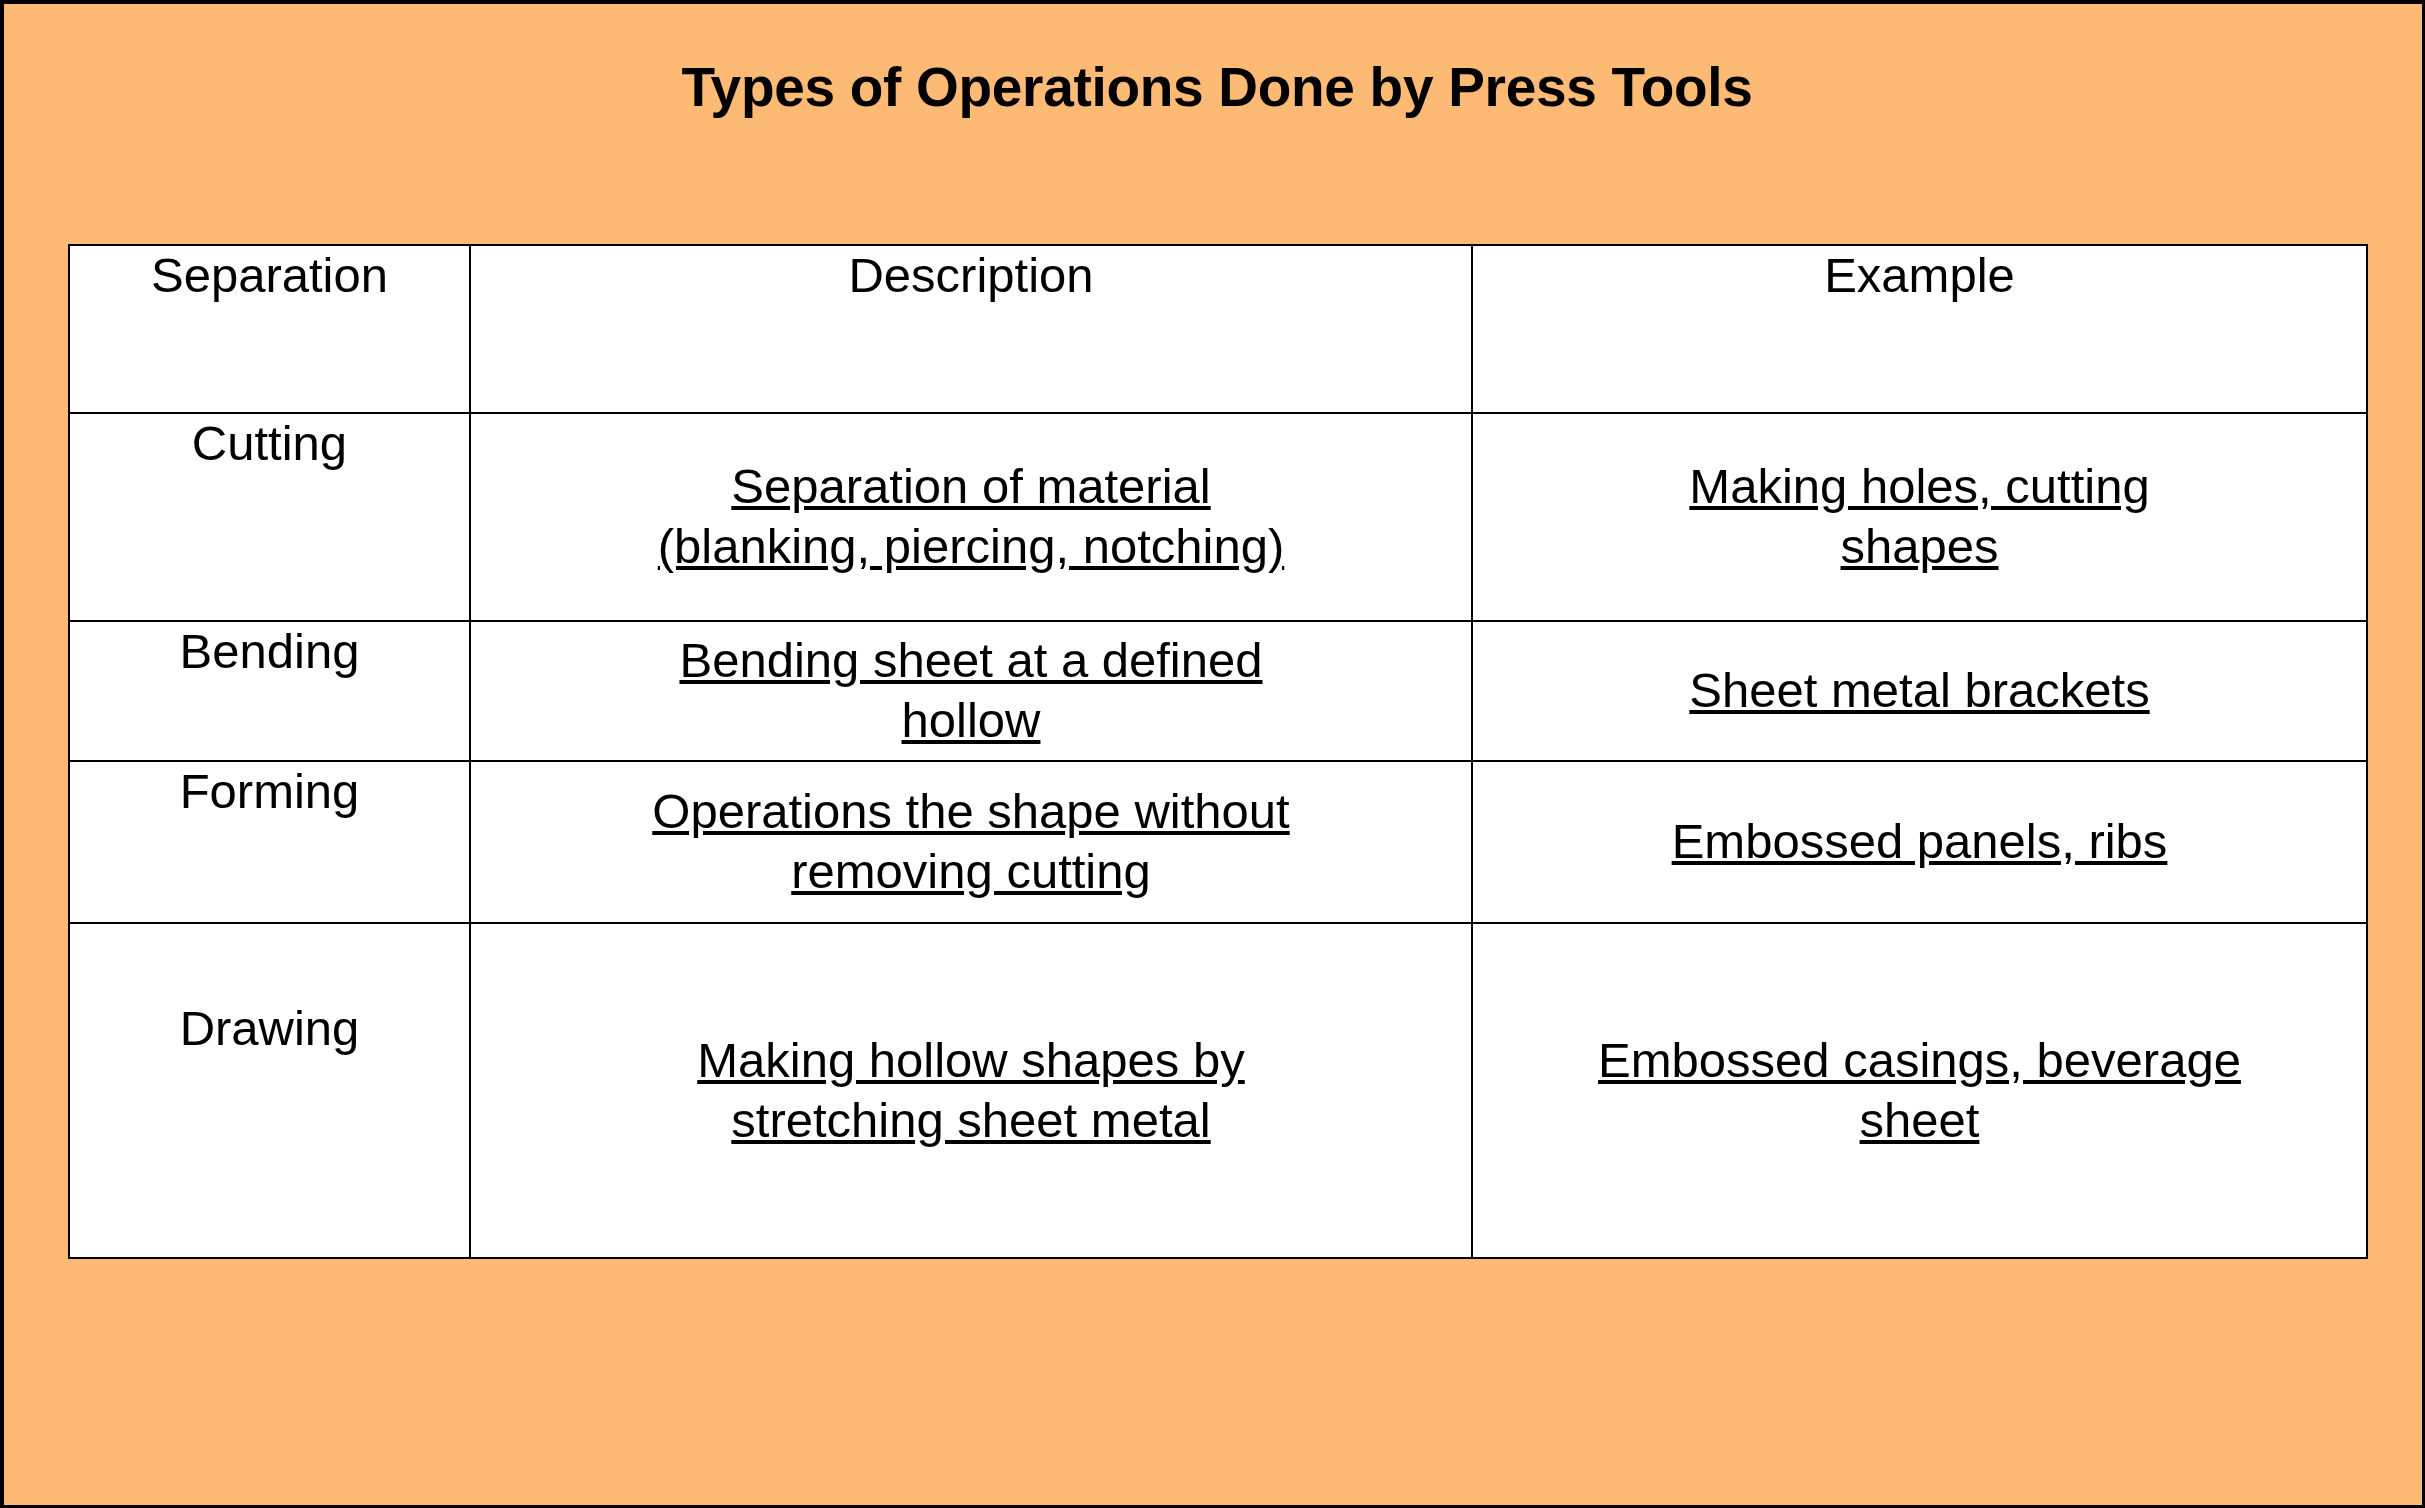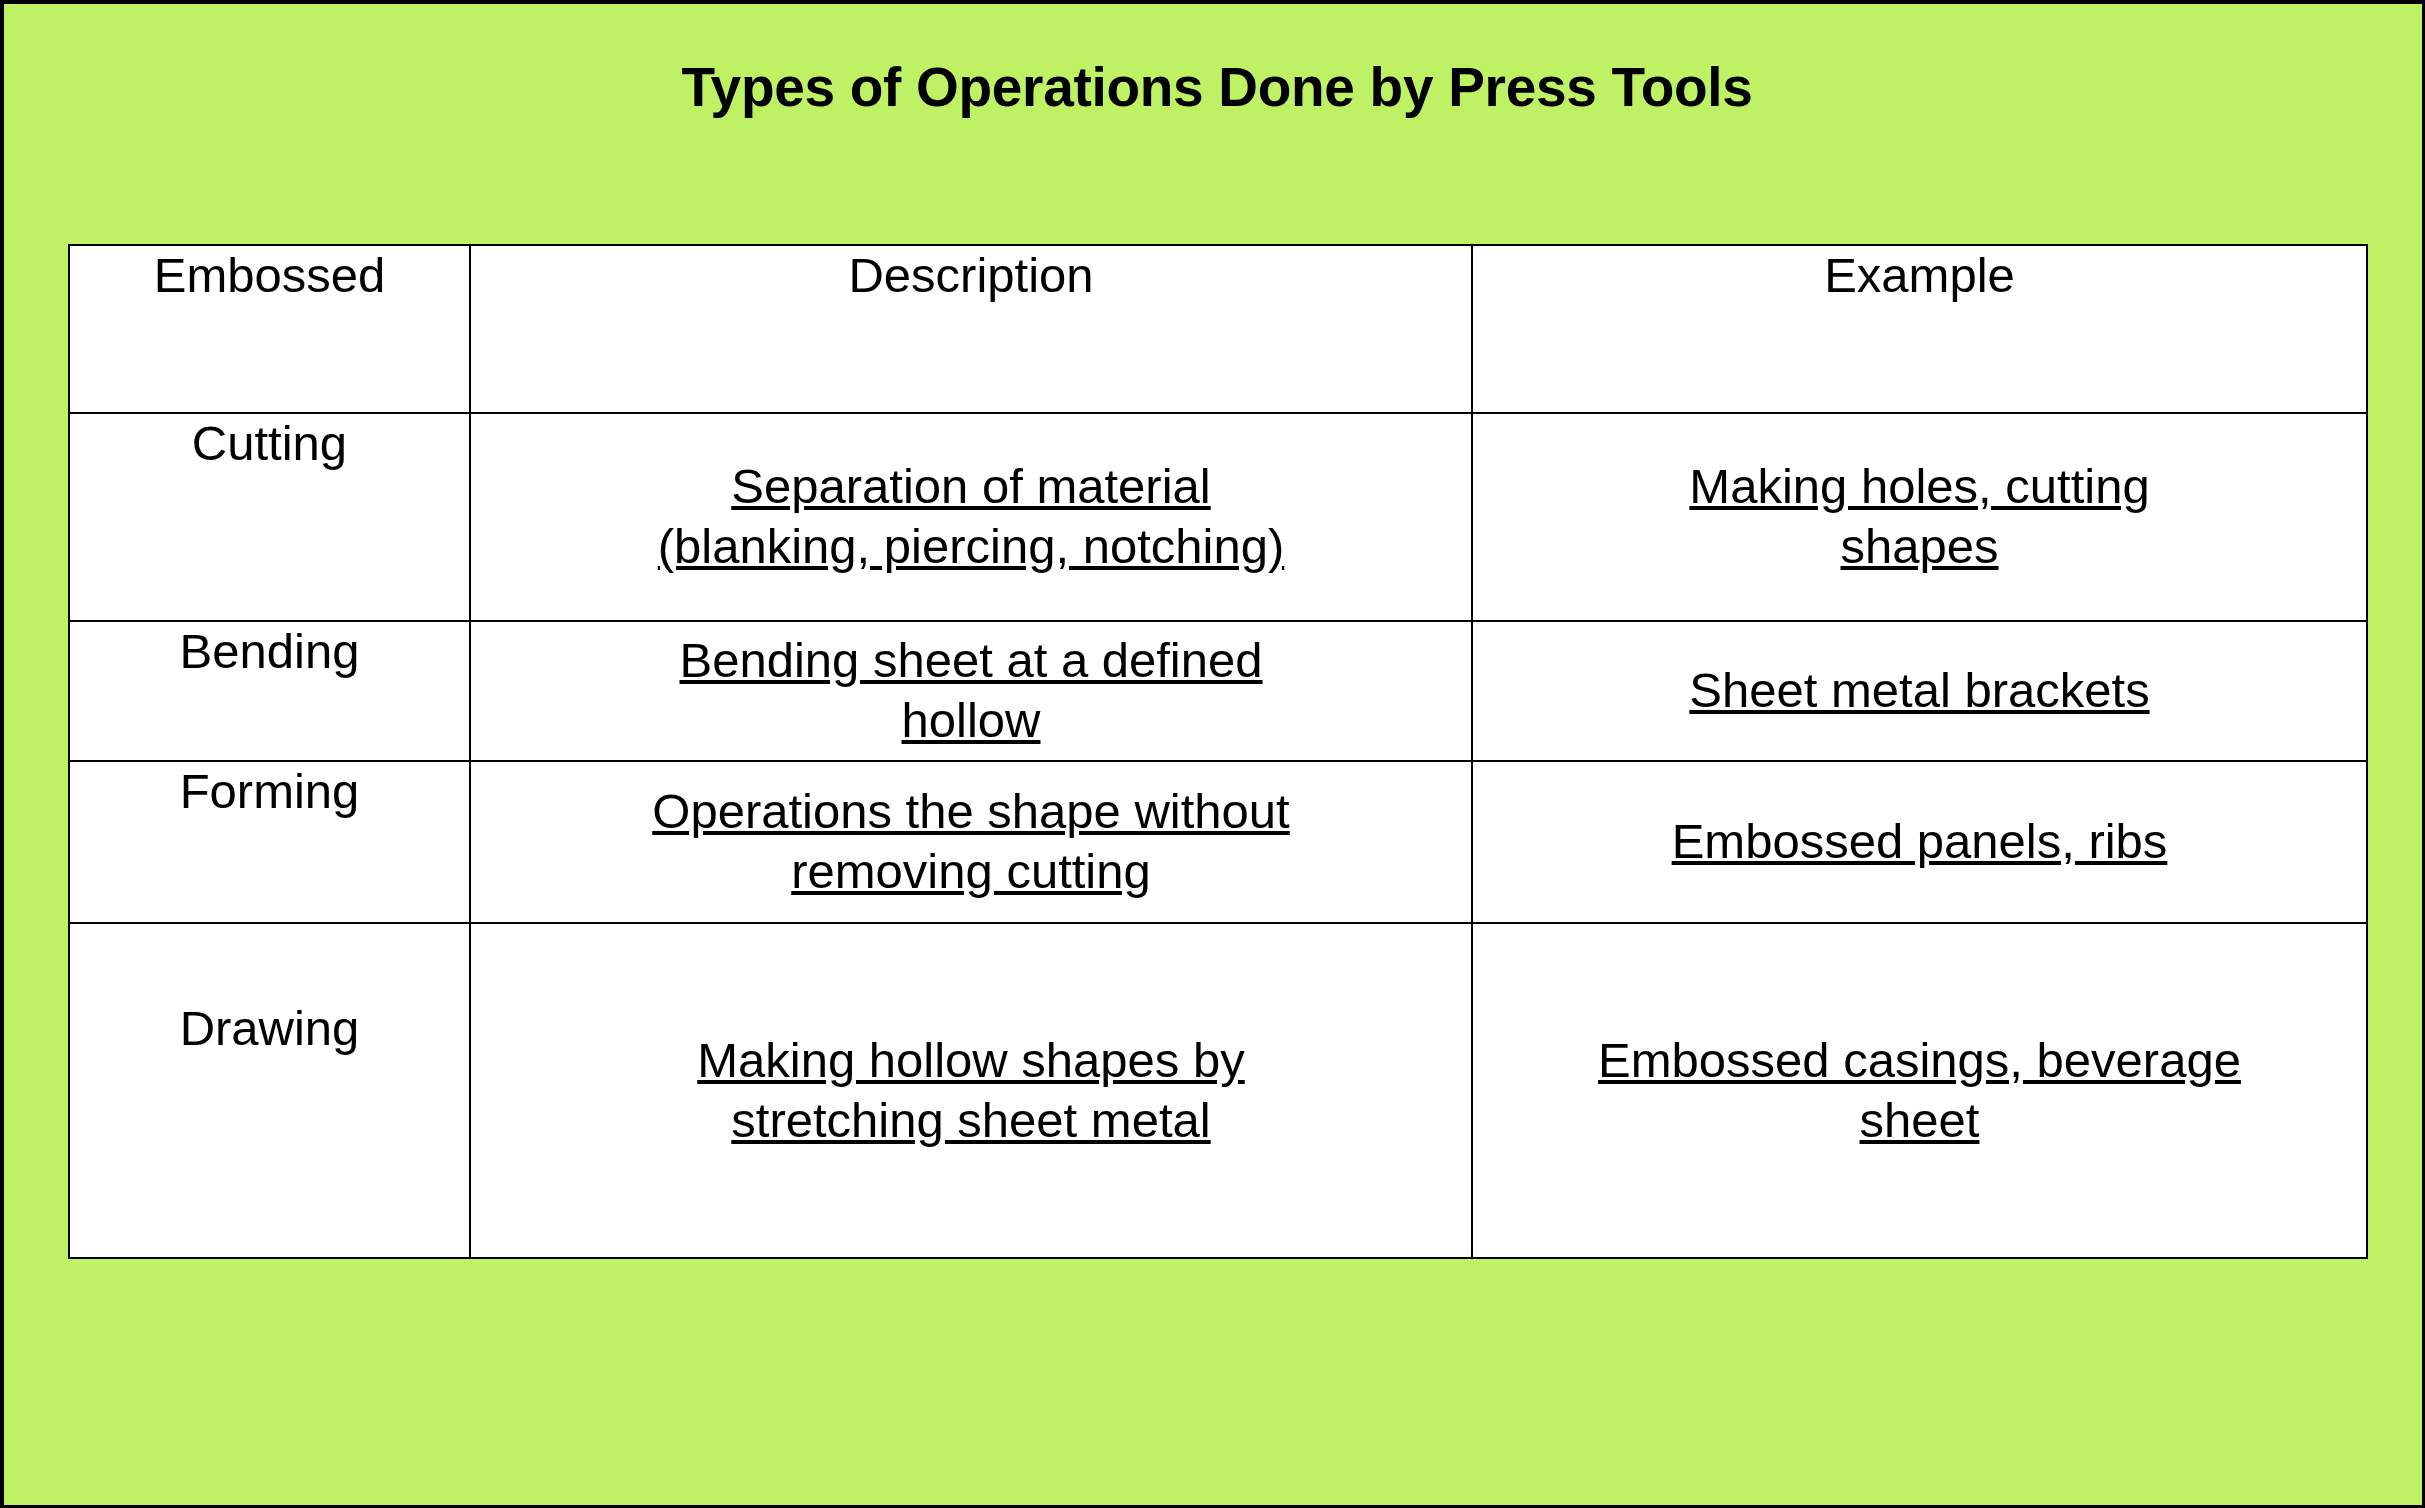--- a/index.html
+++ b/index.html
@@ -17,21 +17,21 @@
 
   
   #slide-frame {
     position: absolute;
     left: 0;
     top: 0;
     width: 2426px;
     height: 1509px;
     box-sizing: border-box;
     border: 4px solid #000000;
-    background: #bef264;
+    background: #fdba74;
     overflow: hidden;
   }
 
   
   #slide-title {
     position: absolute;
     left: 0;
     top: 53px;
     width: 2426px;
     text-align: center;
@@ -106,21 +106,21 @@
 
   <table id="ops-table">
     <colgroup>
       <col class="c-operation">
       <col class="c-description">
       <col class="c-example">
     </colgroup>
     <tbody>
 
       <tr class="header-row">
-        <td class="op-cell">Embossed</td>
+        <td class="op-cell">Separation</td>
         <td class="desc-cell">Description</td>
         <td class="ex-cell">Example</td>
       </tr>
 
       <tr class="row-cutting">
         <td class="op-cell">Cutting</td>
         <td class="desc-cell">
           <span class="cell-line">Separation of material</span>
           <span class="cell-line">(blanking, piercing, notching)</span>
         </td>

